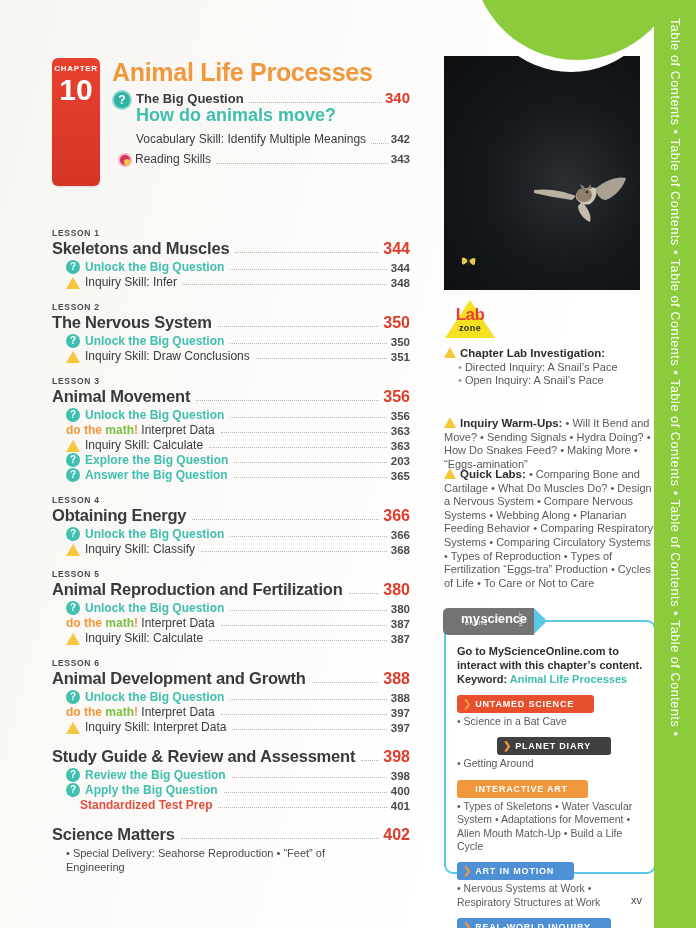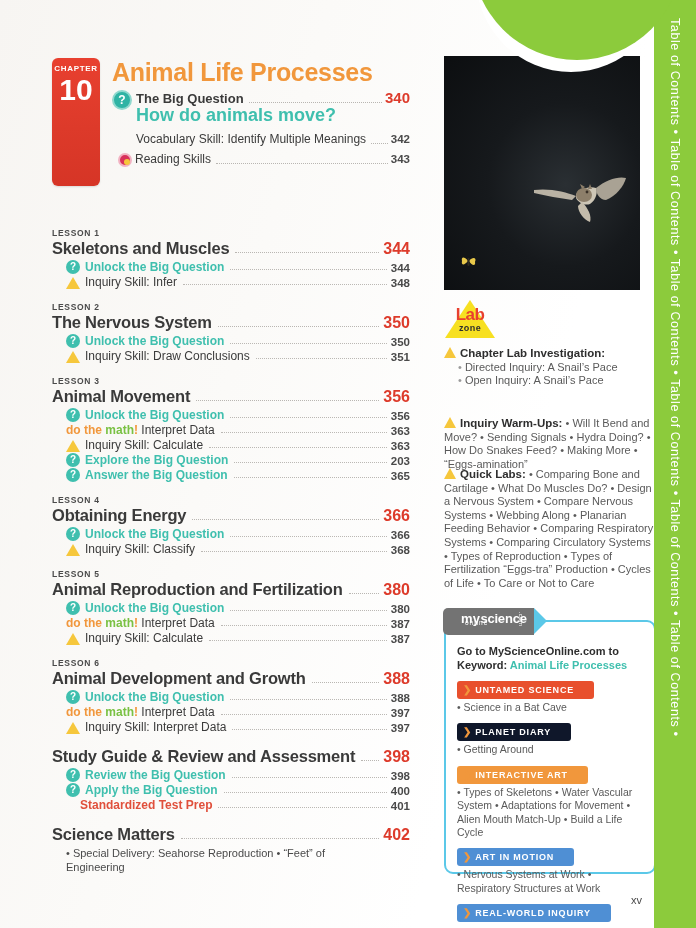--- a/index.html
+++ b/index.html
@@ -729,27 +729,28 @@
 
     <div class="msbox">
       <div class="ms-tab">
         <span class="ms-my">my</span>
         <span class="ms-science">science</span>
         <span class="ms-online">online</span>
         <span class="ms-com">.com</span>
       </div>
       <div class="ms-body">
         <div class="ms-intro">Go to MyScienceOnline.com to</div>
+        <div class="ms-intro">interact with this chapter’s content.</div>
         <div class="ms-intro">
           <span>Keyword:</span>
           <span class="ms-keyword">Animal Life Processes</span>
         </div>
         <div id="ms-sections">
             <div class="ms-section"><span class="ms-pill" style="background: rgb(232, 80, 45);"><span class="arrow">❯</span><span>UNTAMED SCIENCE</span></span><div class="ms-items">• Science in a Bat Cave</div></div>
-            <div class="ms-section"><span class="ms-pill" style="background: #0f172a;"><span class="arrow">❯</span><span>PLANET DIARY</span></span><div class="ms-items">• Getting Around</div></div>
+            <div class="ms-section"><span class="ms-pill" style="background: #404040; margin-left: 40px;"><span class="arrow">❯</span><span>PLANET DIARY</span></span><div class="ms-items">• Getting Around</div></div>
             <div class="ms-section"><span class="ms-pill" style="background: rgb(241, 151, 60);"><span class="arrow">❯</span><span>INTERACTIVE ART</span></span><div class="ms-items">• Types of Skeletons  • Water Vascular System  • Adaptations for Movement  • Alien Mouth Match-Up  • Build a Life Cycle</div></div>
             <div class="ms-section"><span class="ms-pill" style="background: rgb(79, 143, 212);"><span class="arrow">❯</span><span>ART IN MOTION</span></span><div class="ms-items">• Nervous Systems at Work • Respiratory Structures at Work</div></div>
             <div class="ms-section"><span class="ms-pill" style="background: rgb(79, 143, 212);"><span class="arrow">❯</span><span>REAL-WORLD INQUIRY</span></span></div>
           </div>
       </div>
     </div>
 
   </div>
 
   <div class="page-num">xv</div>

